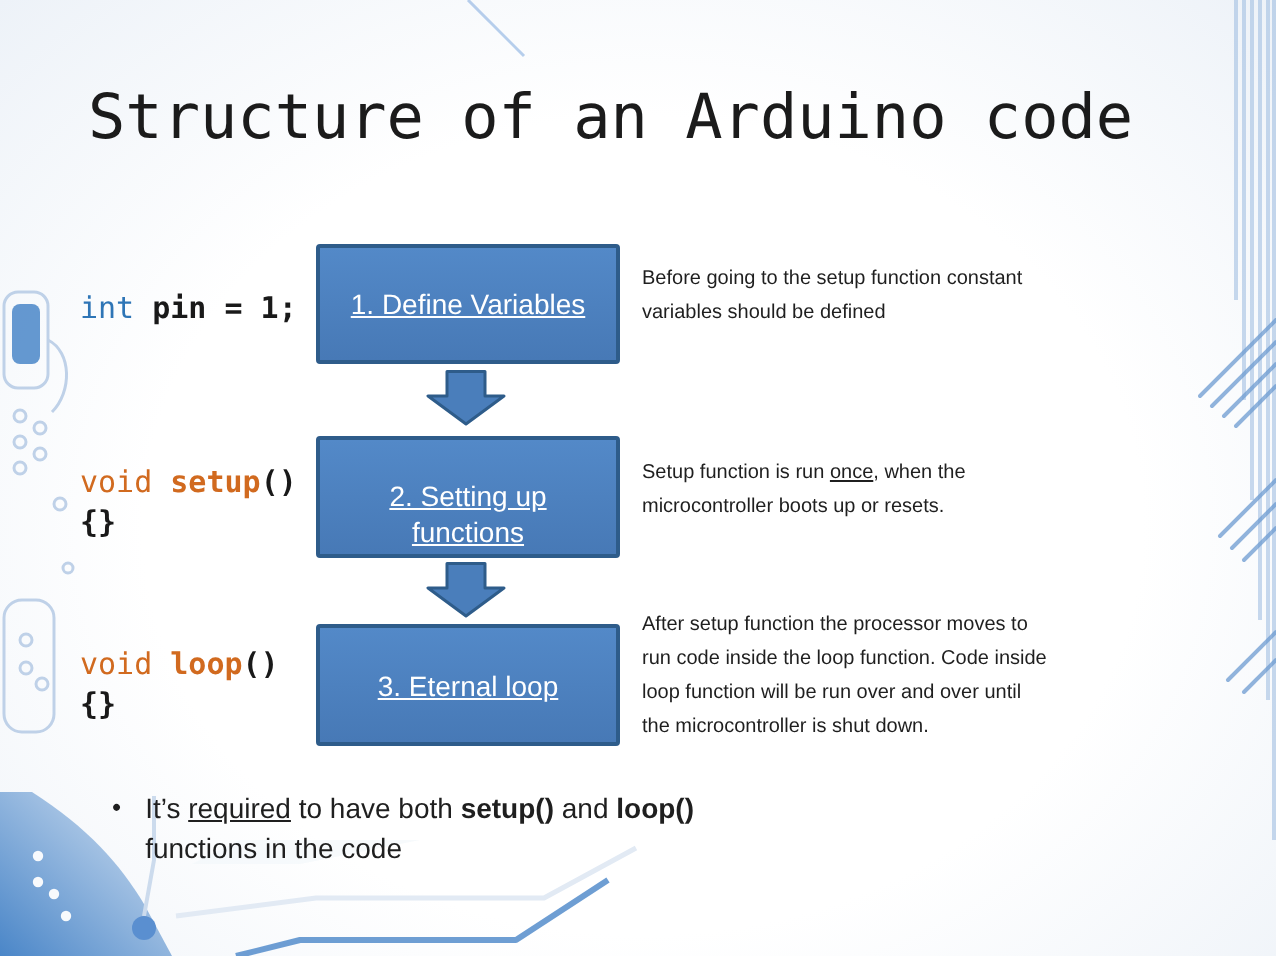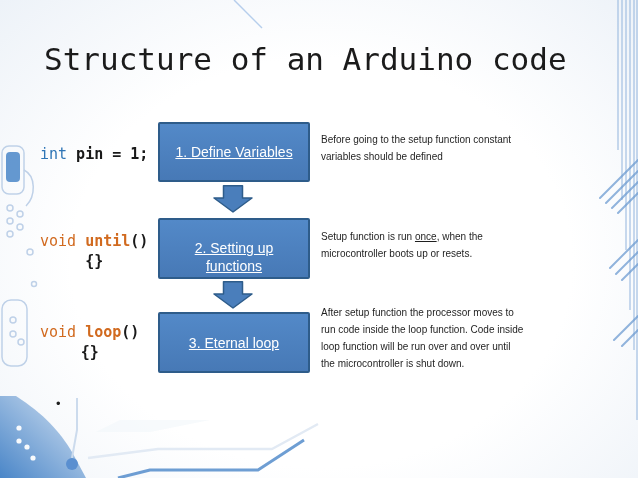--- a/index.html
+++ b/index.html
@@ -14,21 +14,20 @@
   .page-title{
     position:absolute;left:44px;top:40px;width:560px;
     font-family:"DejaVu Sans Mono", monospace;
     font-size:31px;line-height:38px;color:#1b1b1b;white-space:nowrap;
   }
   .code-block{
     position:absolute;left:40px;
     font-family:"DejaVu Sans Mono", monospace;
     font-size:15px;line-height:20px;font-weight:bold;color:#191919;
     white-space:nowrap;
-    text-align:center;
   }
   .c-kb{color:#2e75b6;font-weight:normal;}
   .c-ko{color:#d16a1f;font-weight:normal;}
   .c-kf{color:#d16a1f;font-weight:bold;}
   .flow-box{
     position:absolute;left:158px;width:152px;
     background:linear-gradient(180deg,#5389c8,#4779b6);
     border:2px solid #2e5c8a;border-radius:2px;
     box-sizing:border-box;
     display:flex;align-items:center;justify-content:center;text-align:center;
@@ -150,21 +149,21 @@
     <polyline points="88,458 158,449 272,449 318,424" fill="none" stroke="#e2eaf4" stroke-width="2.5" stroke-linejoin="round"></polyline>
     <path d="M96,432 L120,420 L210,420 L150,432 Z" fill="#f2f6fa" opacity="0.6"></path>
   </svg>
 
   <div class="page-title">Structure of an Arduino code</div>
 
   <div class="code-block" style="top:144px;">
       <div class="code-line"><span class="c-kb">int</span><span> pin = 1;</span></div>
     </div>
   <div class="code-block" style="top:231px;">
-      <div class="code-line"><span class="c-ko">void</span><span> </span><span class="c-kf">until</span><span>()</span></div>
+      <div class="code-line"><span class="c-ko">void</span><span> </span><span class="c-kf">setup</span><span>()</span></div>
       <div class="code-line"><span>{}</span></div>
     </div>
   <div class="code-block" style="top:322px;">
       <div class="code-line"><span class="c-ko">void</span><span> </span><span class="c-kf">loop</span><span>()</span></div>
       <div class="code-line"><span>{}</span></div>
     </div>
 
   <div class="flow-box" style="top:122px;height:60px;">
     <span>1. Define Variables</span>
   </div>
@@ -185,15 +184,17 @@
 variables should be defined</span></div>
   <div class="note" style="top:228px;"><span>Setup function is run </span><span class="seg-u">once</span><span>, when the
 microcontroller boots up or resets.</span></div>
   <div class="note" style="top:304px;"><span>After setup function the processor moves to
 run code inside the loop function. Code inside
 loop function will be run over and over until
 the microcontroller is shut down.</span></div>
 
   <div class="bullet-row">
     <span class="bullet-dot">•</span>
+    <span class="bullet-text"><span>It’s </span><span class="seg-u">required</span><span> to have both </span><span class="seg-b">setup()</span><span> and </span><span class="seg-b">loop()</span><span>
+functions in the code</span></span>
   </div>
 
 </div>
 
 </body></html>

